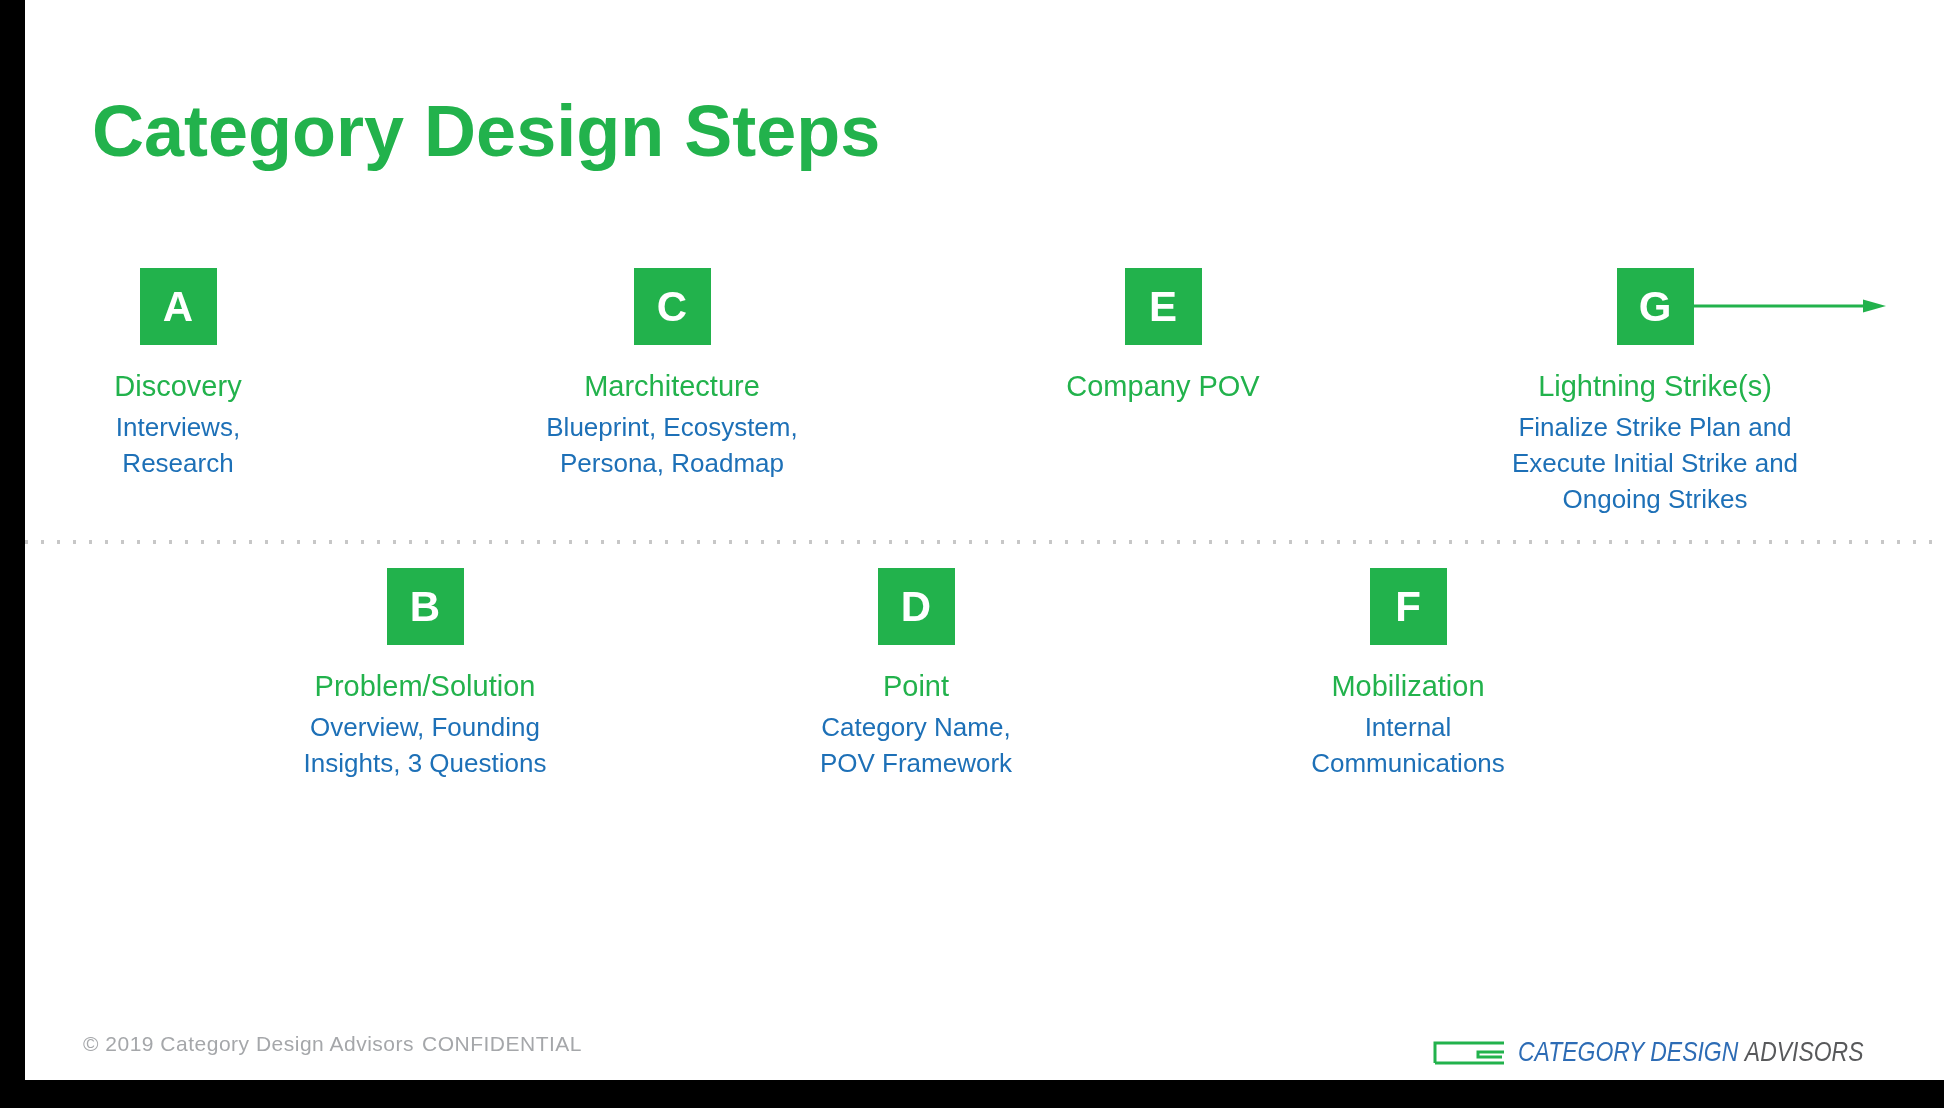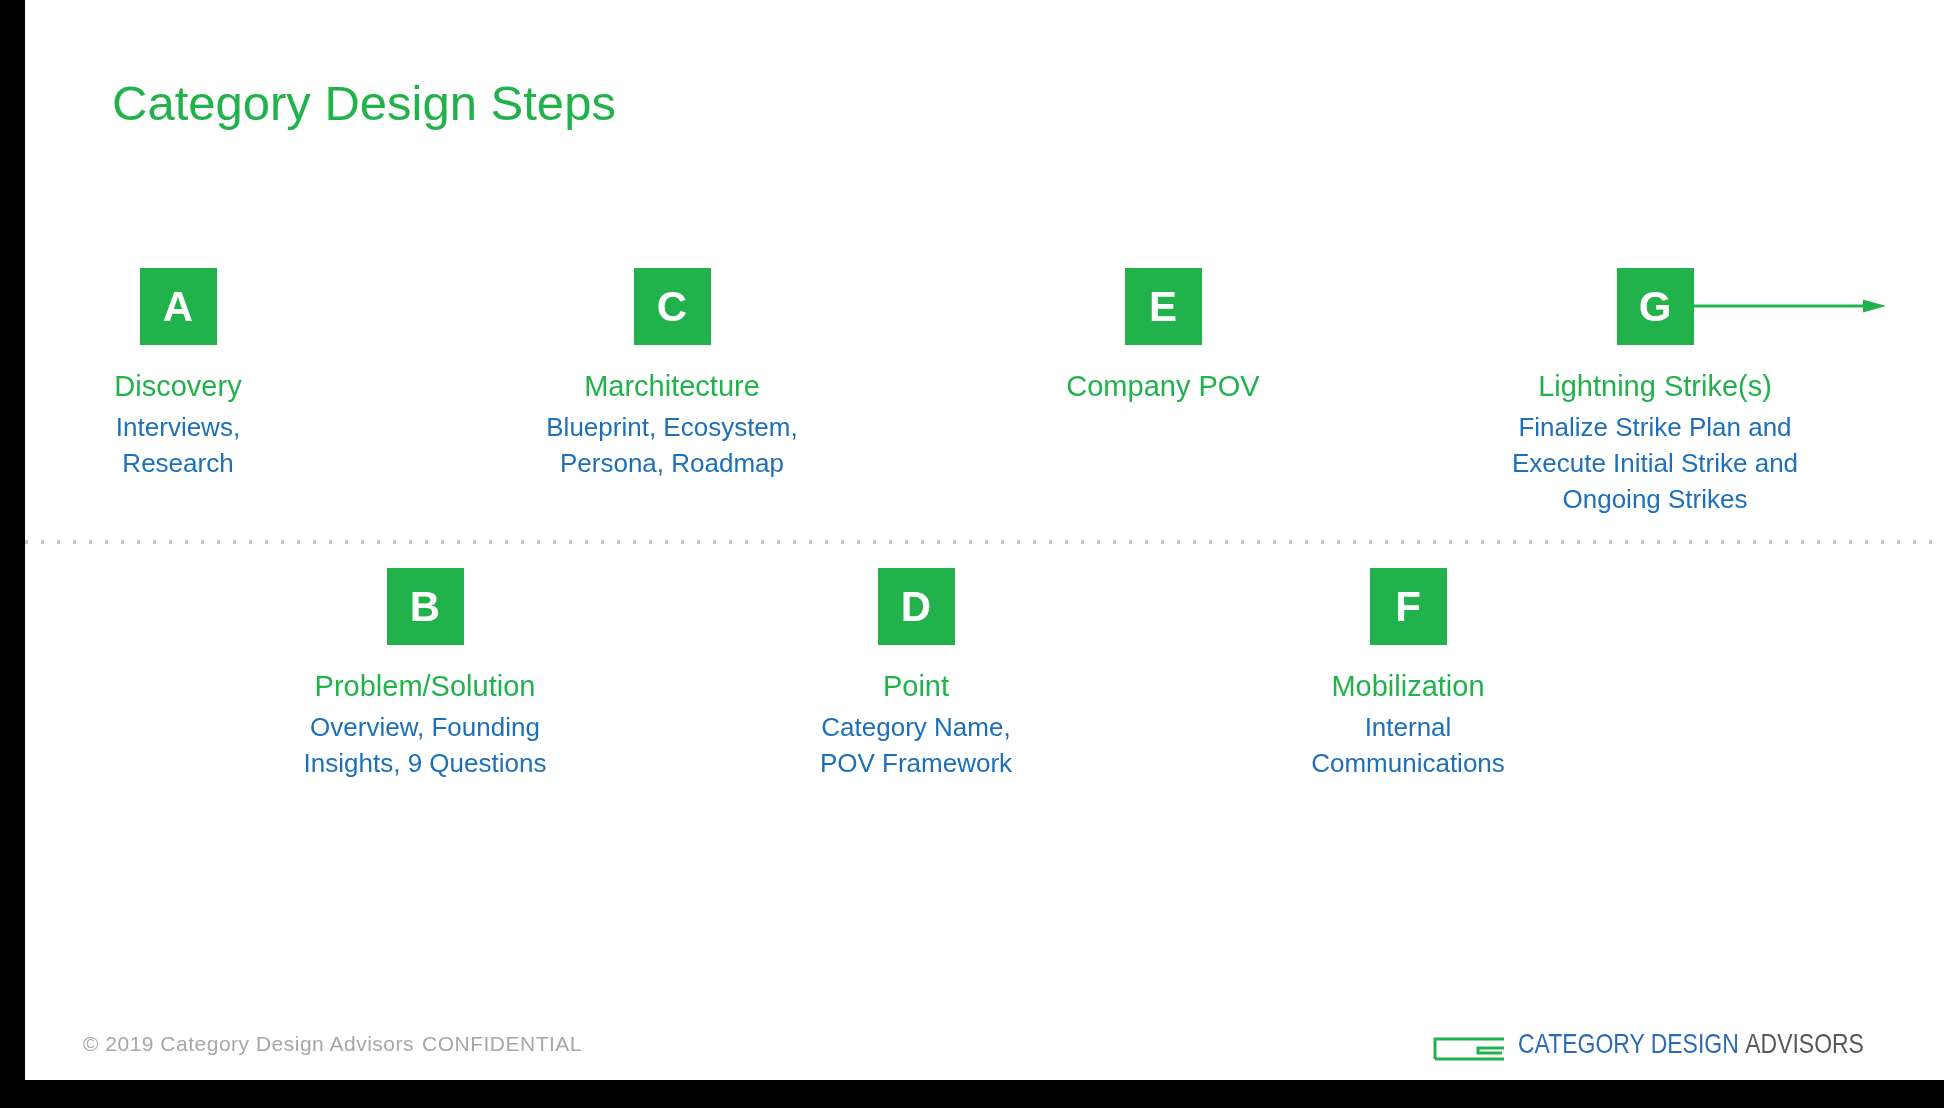--- a/index.html
+++ b/index.html
@@ -7,22 +7,22 @@
     position:relative;
     width:1944px;height:1108px;
     background:#ffffff;
     overflow:hidden;
     font-family:"Liberation Sans", sans-serif;
   }
   .bar-left{position:absolute;left:0;top:0;width:25px;height:100%;background:#000;}
   .bar-bottom{position:absolute;left:0;bottom:0;width:100%;height:28px;background:#000;}
 
   .slide-title{
-    position:absolute;left:112px;top:44px;
-    font-size:49px;font-weight:400;line-height:1.1;
+    position:absolute;left:92px;top:44px;
+    font-size:72px;font-weight:700;line-height:1.1;
     color:var(--green);
     letter-spacing:0px;
   }
 
   .divider{
     position:absolute;left:25px;right:0;top:540px;height:4px;
     background:repeating-linear-gradient(to right,var(--dotted_gray) 0 3px,transparent 3px 16px);
   }
 
   .step{position:absolute;width:380px;text-align:center;}
@@ -56,21 +56,21 @@
 
   .footer-left{
     position:absolute;left:83px;top:1032px;
     font-size:21px;letter-spacing:0.5px;
     color:var(--footer_gray);
   }
   .footer-left .confidential{margin-left:8px;}
 
   .logo{
     position:absolute;left:1430px;top:1020px;height:48px;
-    display:flex;align-items:center;
+    display:flex;align-items:flex-end;font-style:italic;
   }
   .logo-mark{margin-right:14px;flex:none;}
   .logo-text{
     font-size:28px;font-weight:400;letter-spacing:0px;
     transform:scaleX(0.82);transform-origin:left center;
     white-space:nowrap;
   }
   .logo-text .primary{color:var(--logo_blue);}
   .logo-text .secondary{color:var(--logo_gray);margin-left:8px;}
 </style>
@@ -88,21 +88,21 @@
   <div class="badge">A</div>
   <div class="step-title">Discovery</div>
   <div class="step-desc">Interviews,
 Research</div>
 </div>
 
 <div class="step pos-b">
   <div class="badge">B</div>
   <div class="step-title">Problem/Solution</div>
   <div class="step-desc">Overview, Founding
-Insights, 9 Questions</div>
+Insights, 3 Questions</div>
 </div>
 
 <div class="step pos-c">
   <div class="badge">C</div>
   <div class="step-title">Marchitecture</div>
   <div class="step-desc">Blueprint, Ecosystem,
 Persona, Roadmap</div>
 </div>
 
 <div class="step pos-d">

